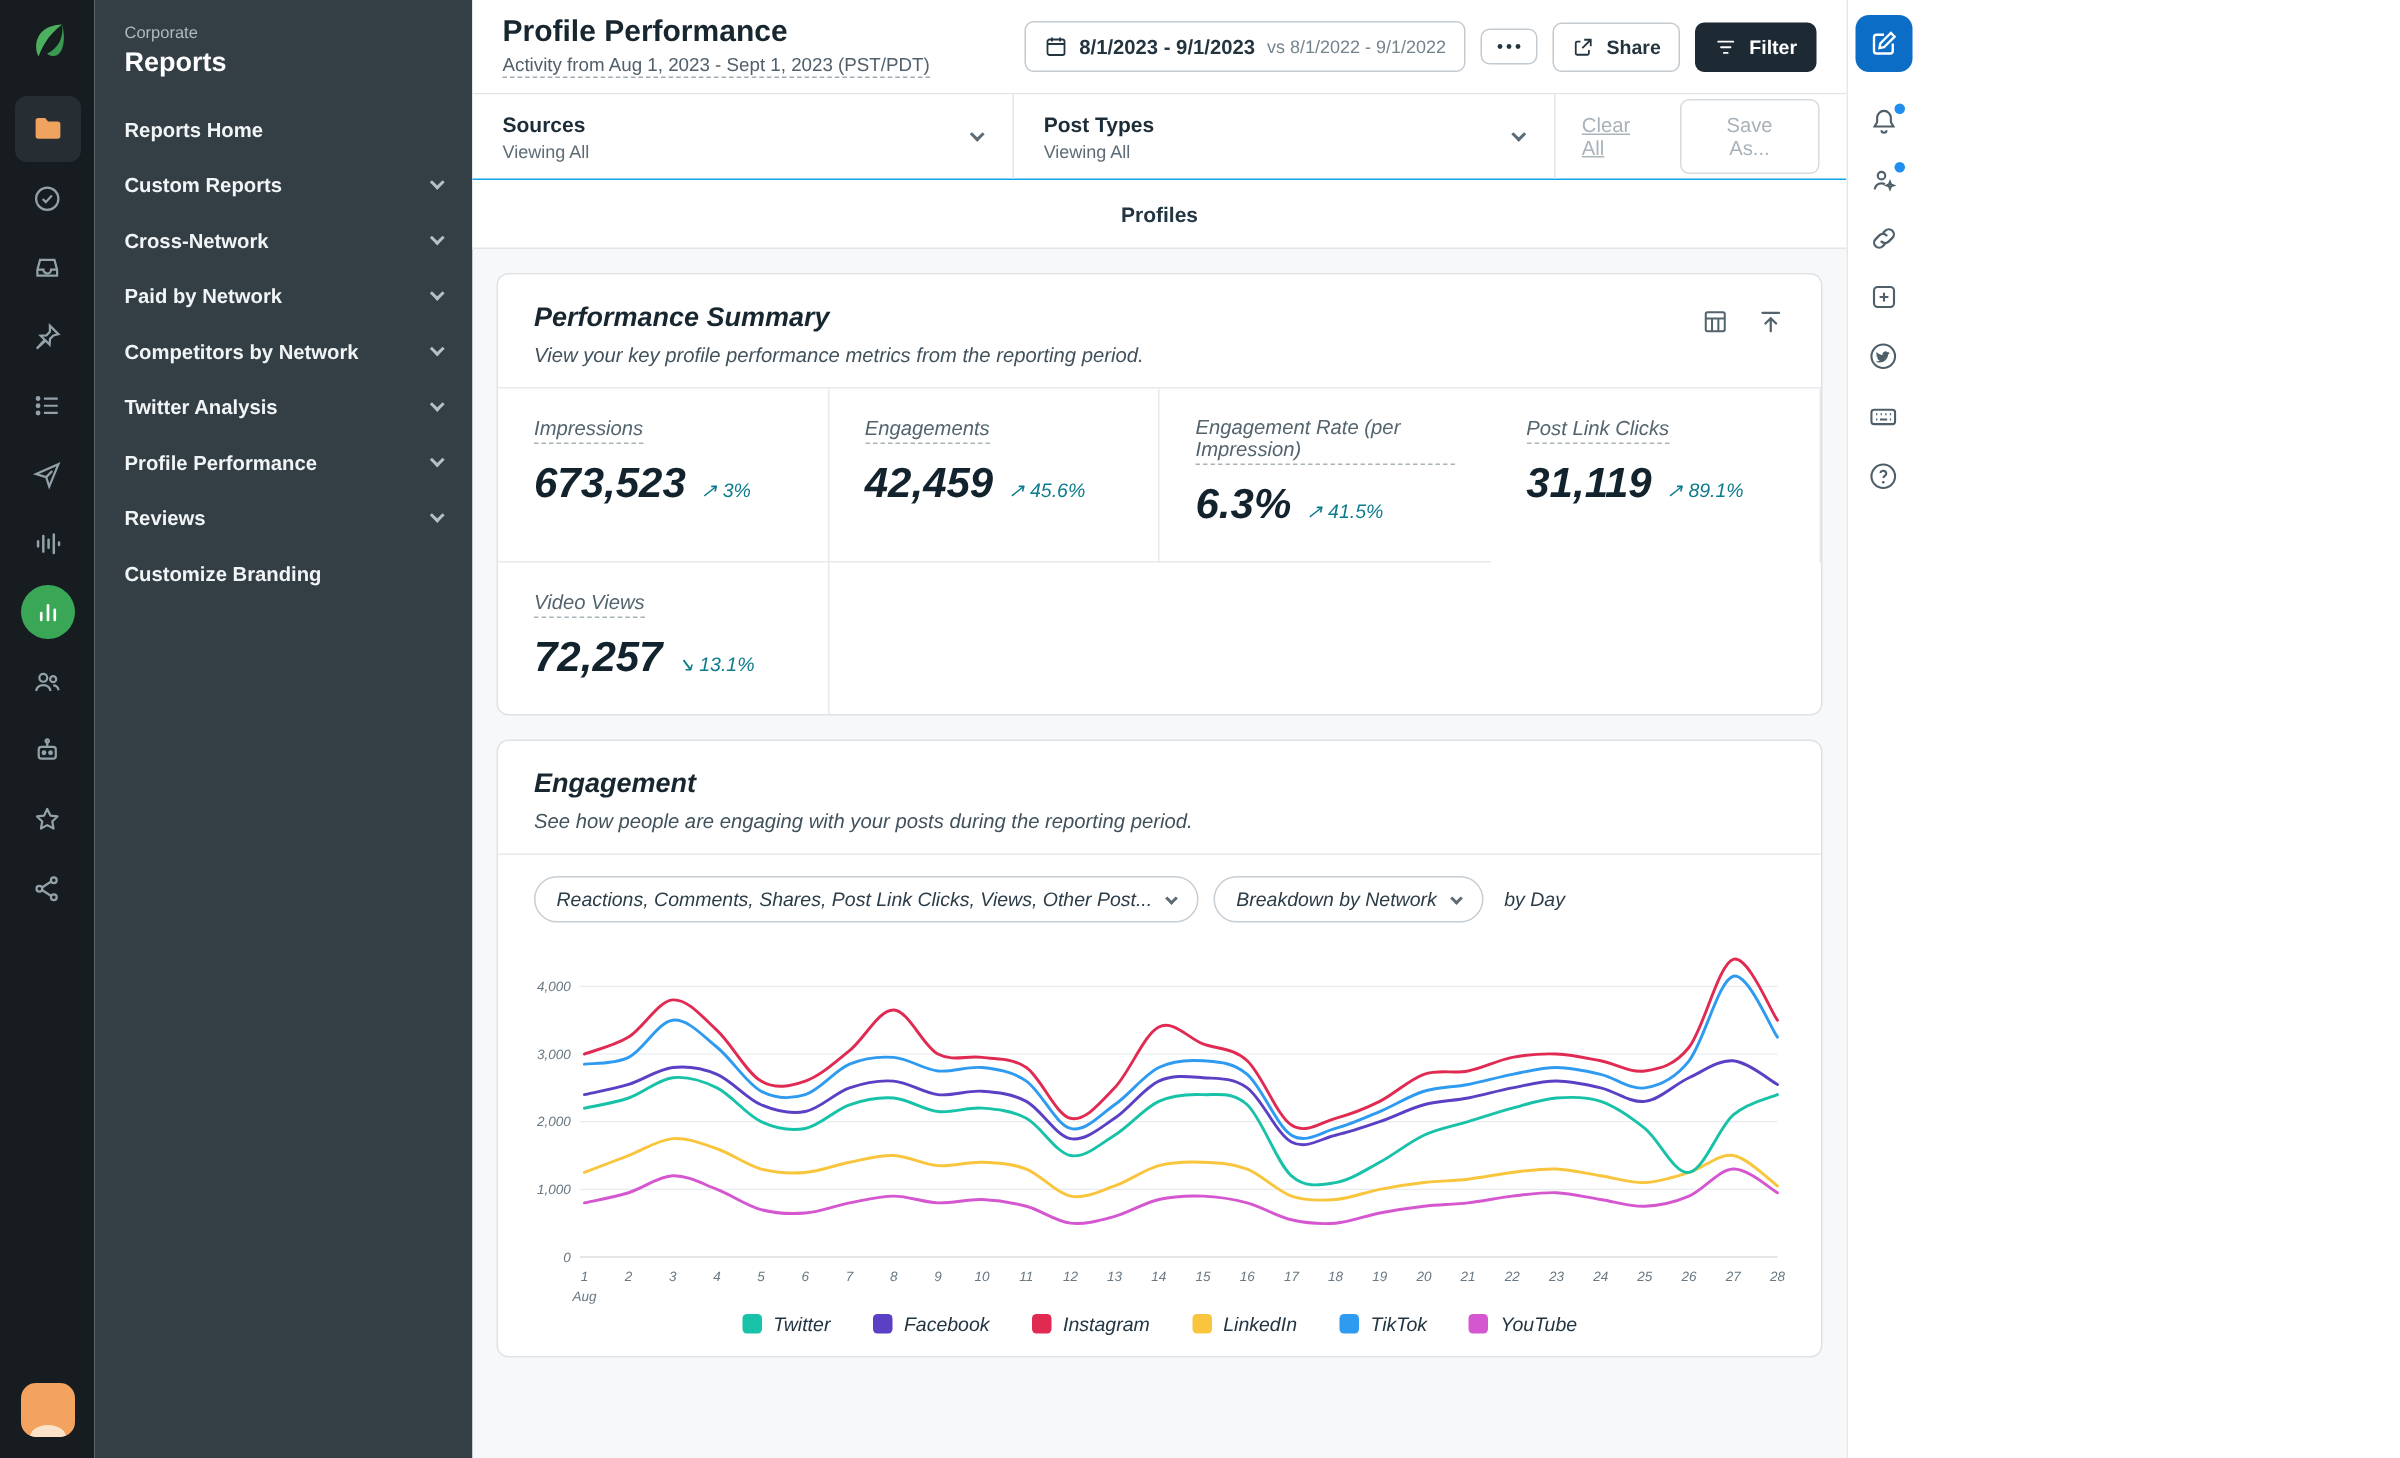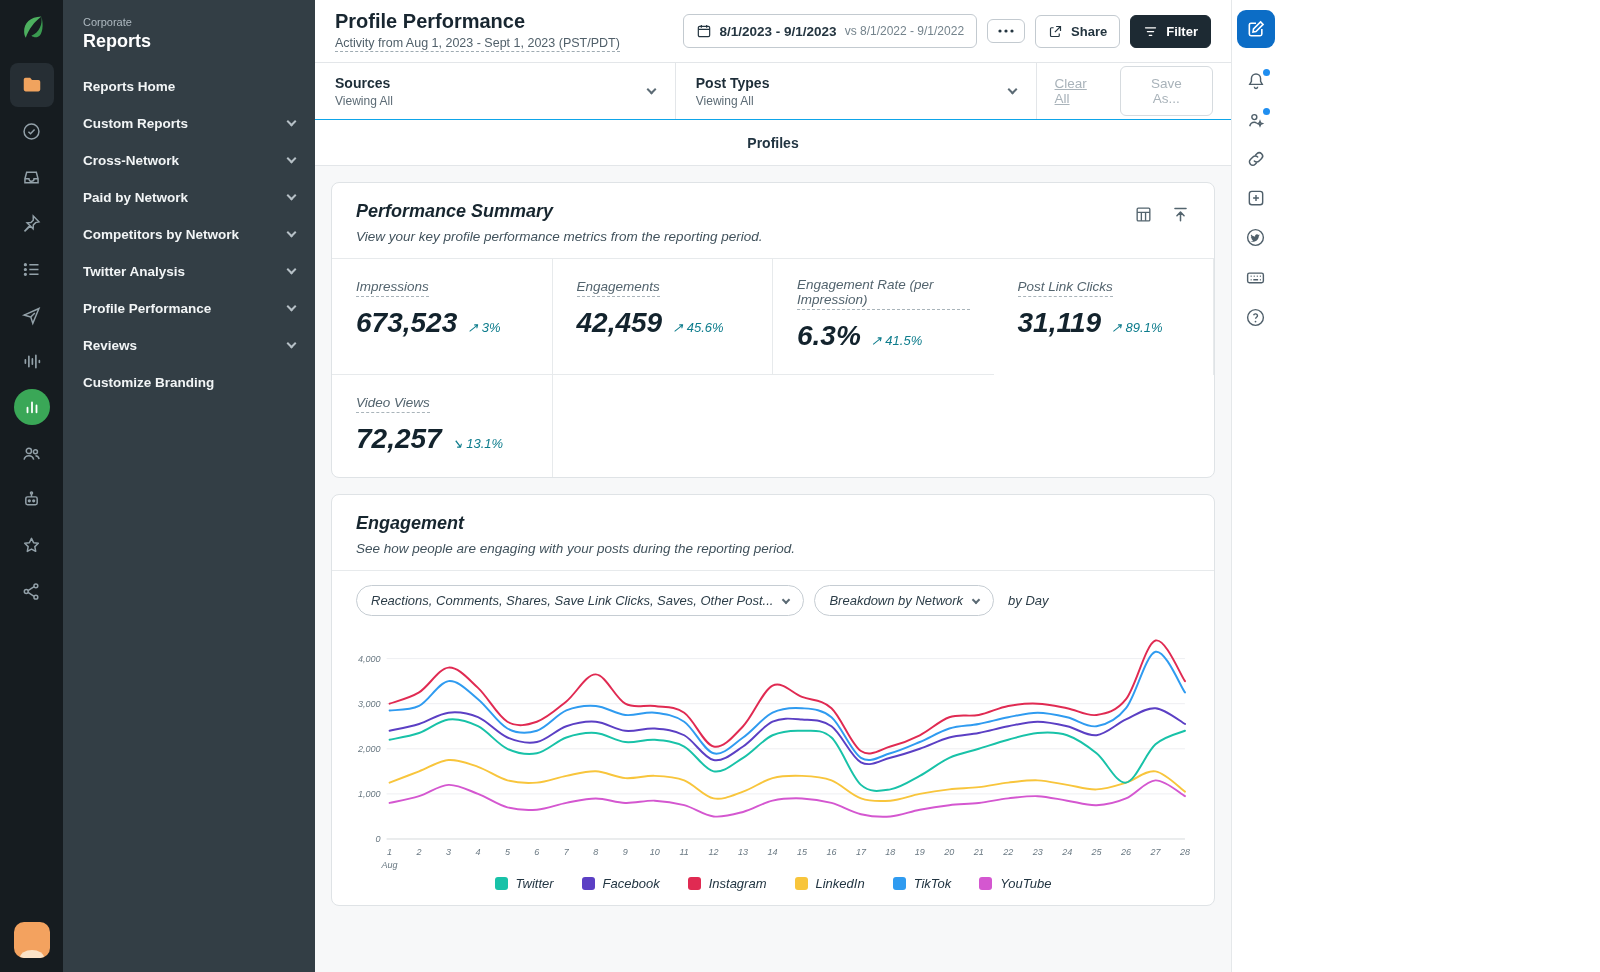--- a/index.html
+++ b/index.html
@@ -426,21 +426,21 @@
 
       <div class="card">
         <div class="card-head">
           <div>
             <div class="card-title">Engagement</div>
             <div class="card-desc">See how people are engaging with your posts during the reporting period.</div>
           </div>
         </div>
         <div class="controls">
           <div class="pill">
-            <span>Reactions, Comments, Shares, Save Link Clicks, Saves, Other Post...</span>
+            <span>Reactions, Comments, Shares, Post Link Clicks, Views, Other Post...</span>
             <span class="chev"></span>
           </div>
           <div class="pill">
             <span>Breakdown by Network</span>
             <span class="chev"></span>
           </div>
           <span class="byday">by Day</span>
         </div>
         <div class="chart-wrap">
           <svg id="engagement-chart" class="chart" viewBox="0 0 1120 332">

